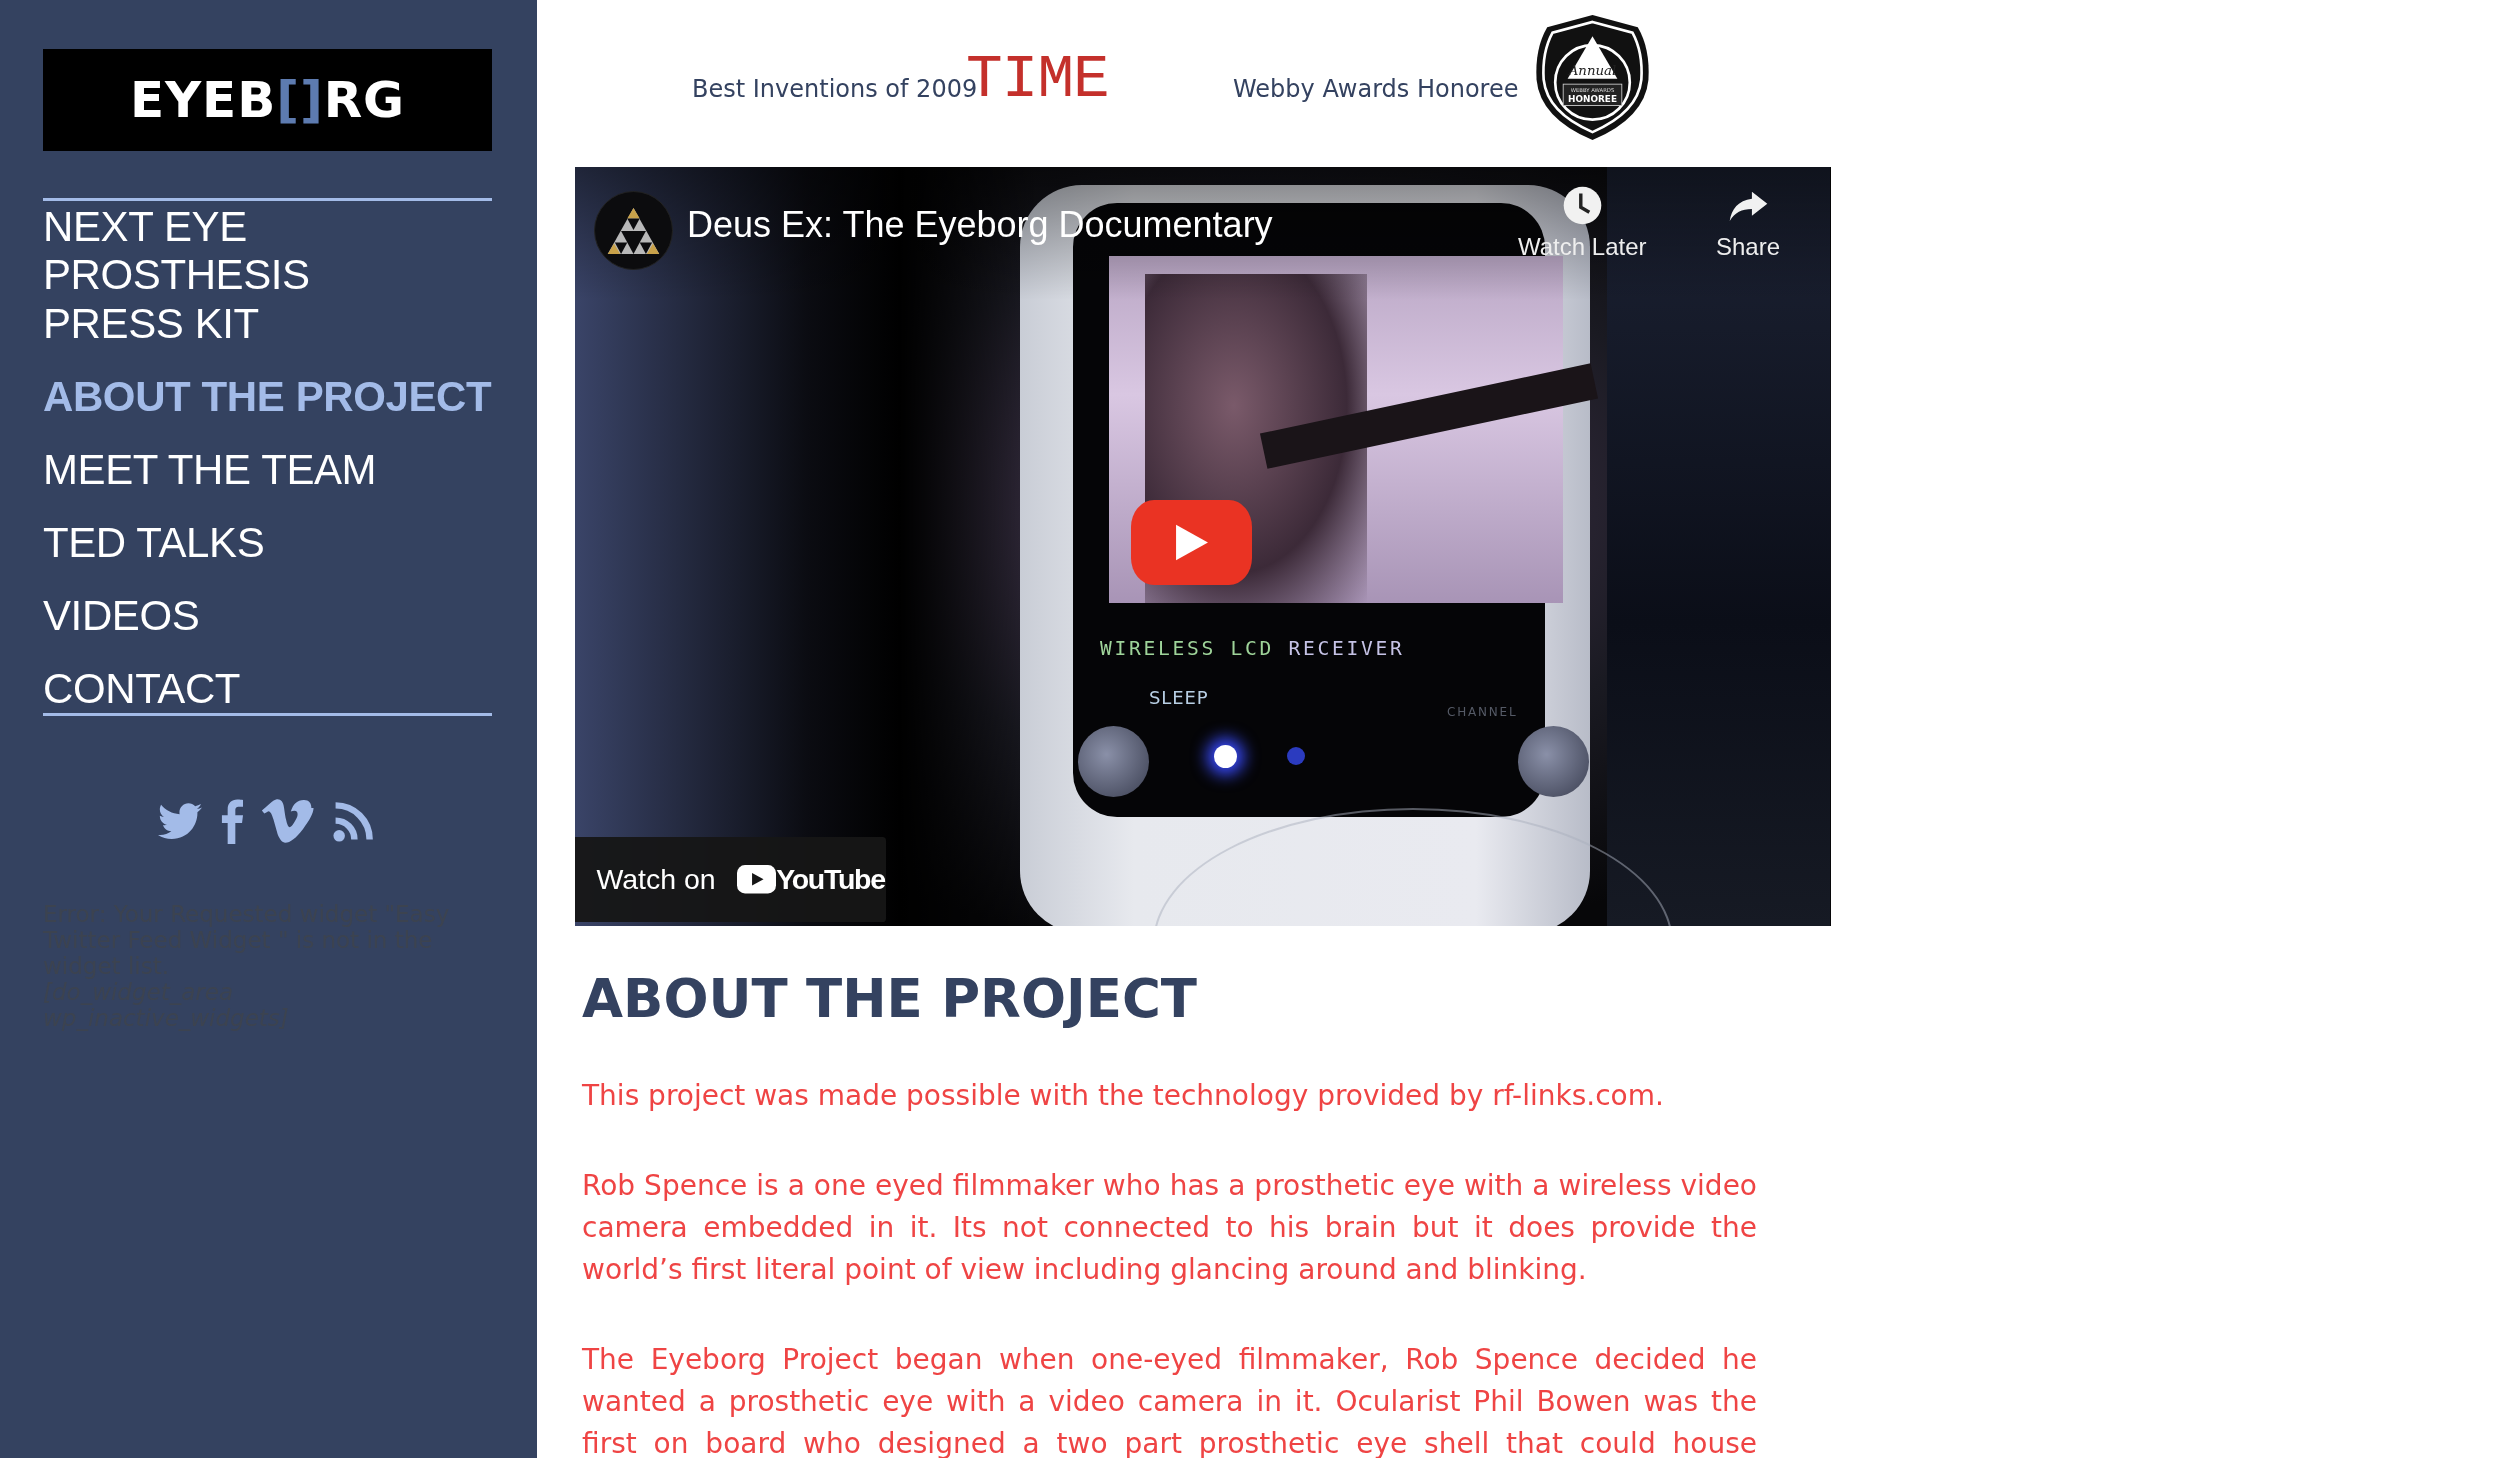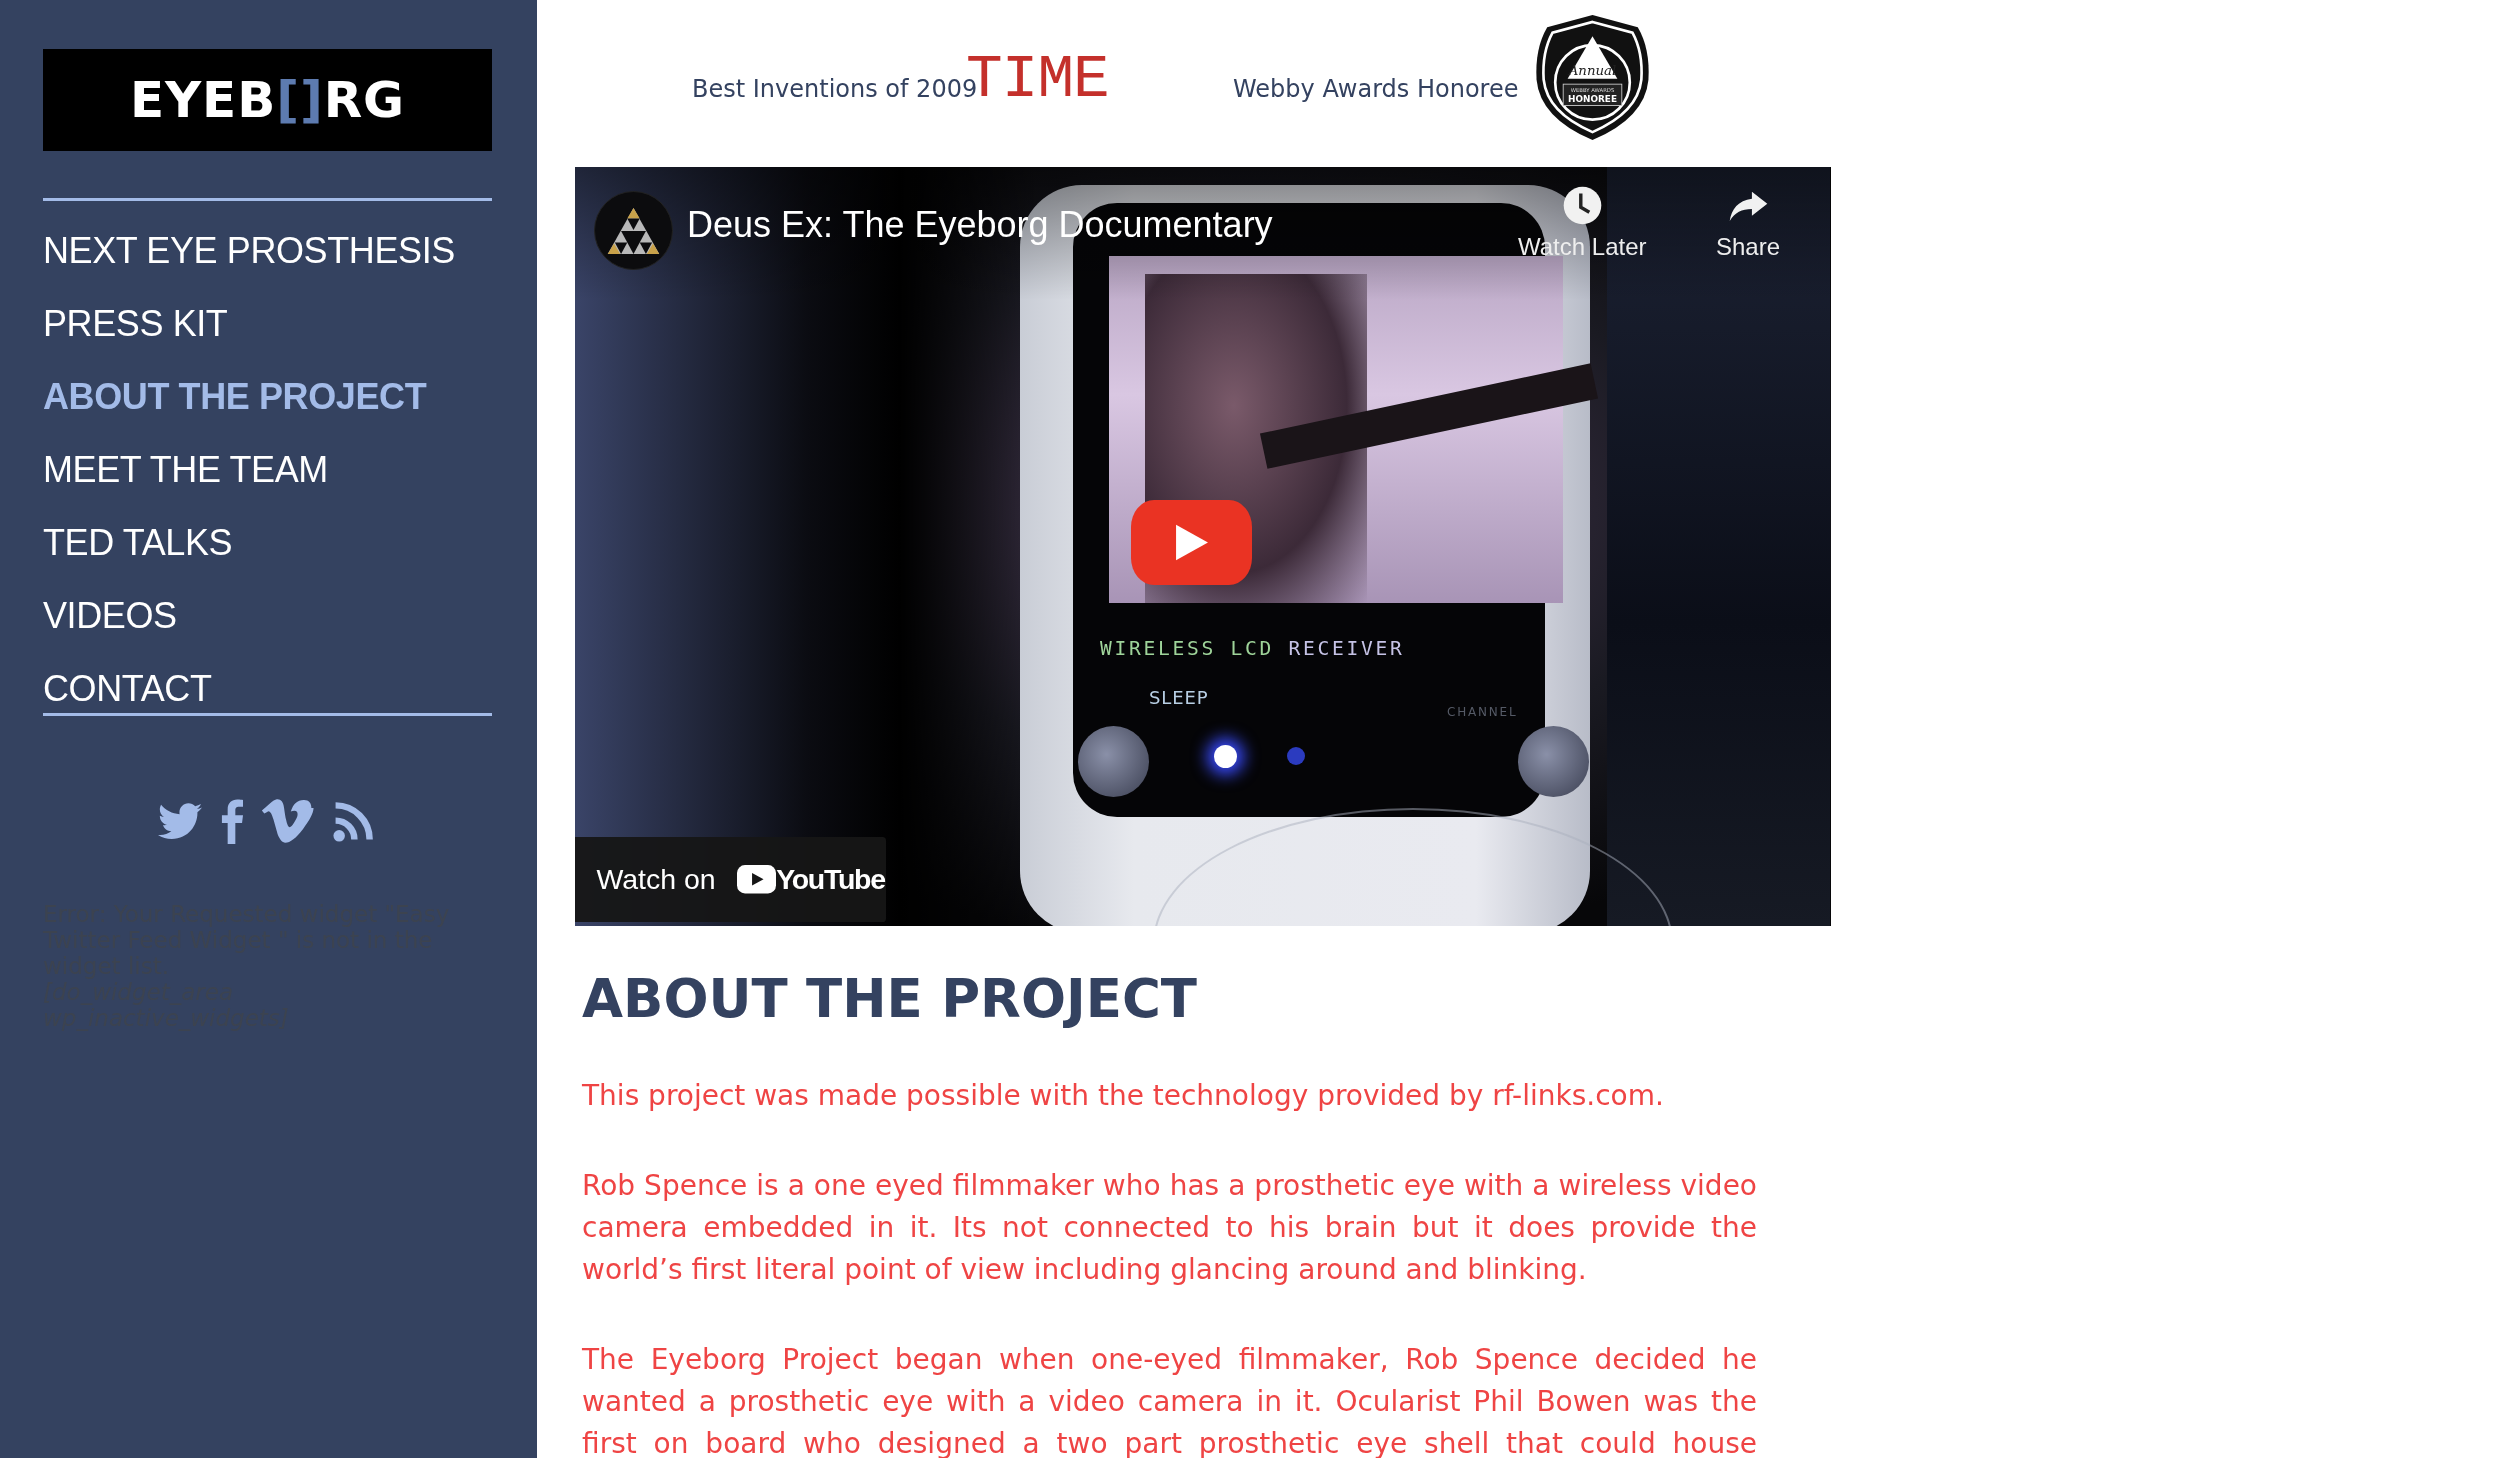--- a/index.html
+++ b/index.html
@@ -26,21 +26,21 @@
   .divider {
     position: absolute; left: 43px; width: 449px; height: 2.7px; background: #a3bbe8;
   }
   .nav {
     position: absolute; left: 43px; top: 214px; width: 449px;
     list-style: none; margin: 0; padding: 0;
   }
   .nav li {
     height: 73px; display: flex; align-items: center;
     font-family: "Liberation Sans", sans-serif;
-    font-size: 36px; color: #ffffff; cursor: pointer;
+    font-size: 42px; color: #ffffff; cursor: pointer;
     letter-spacing: -0.4px;
   }
   .nav li.active { color: #a3bbe8; font-weight: bold; }
   .social {
     position: absolute; left: 158px; top: 796px; height: 50px;
     display: flex; align-items: center; gap: 18px;
   }
   .social span { display: inline-flex; cursor: pointer; }
   .widget-error {
     position: absolute; left: 43px; top: 901px; width: 427px;

